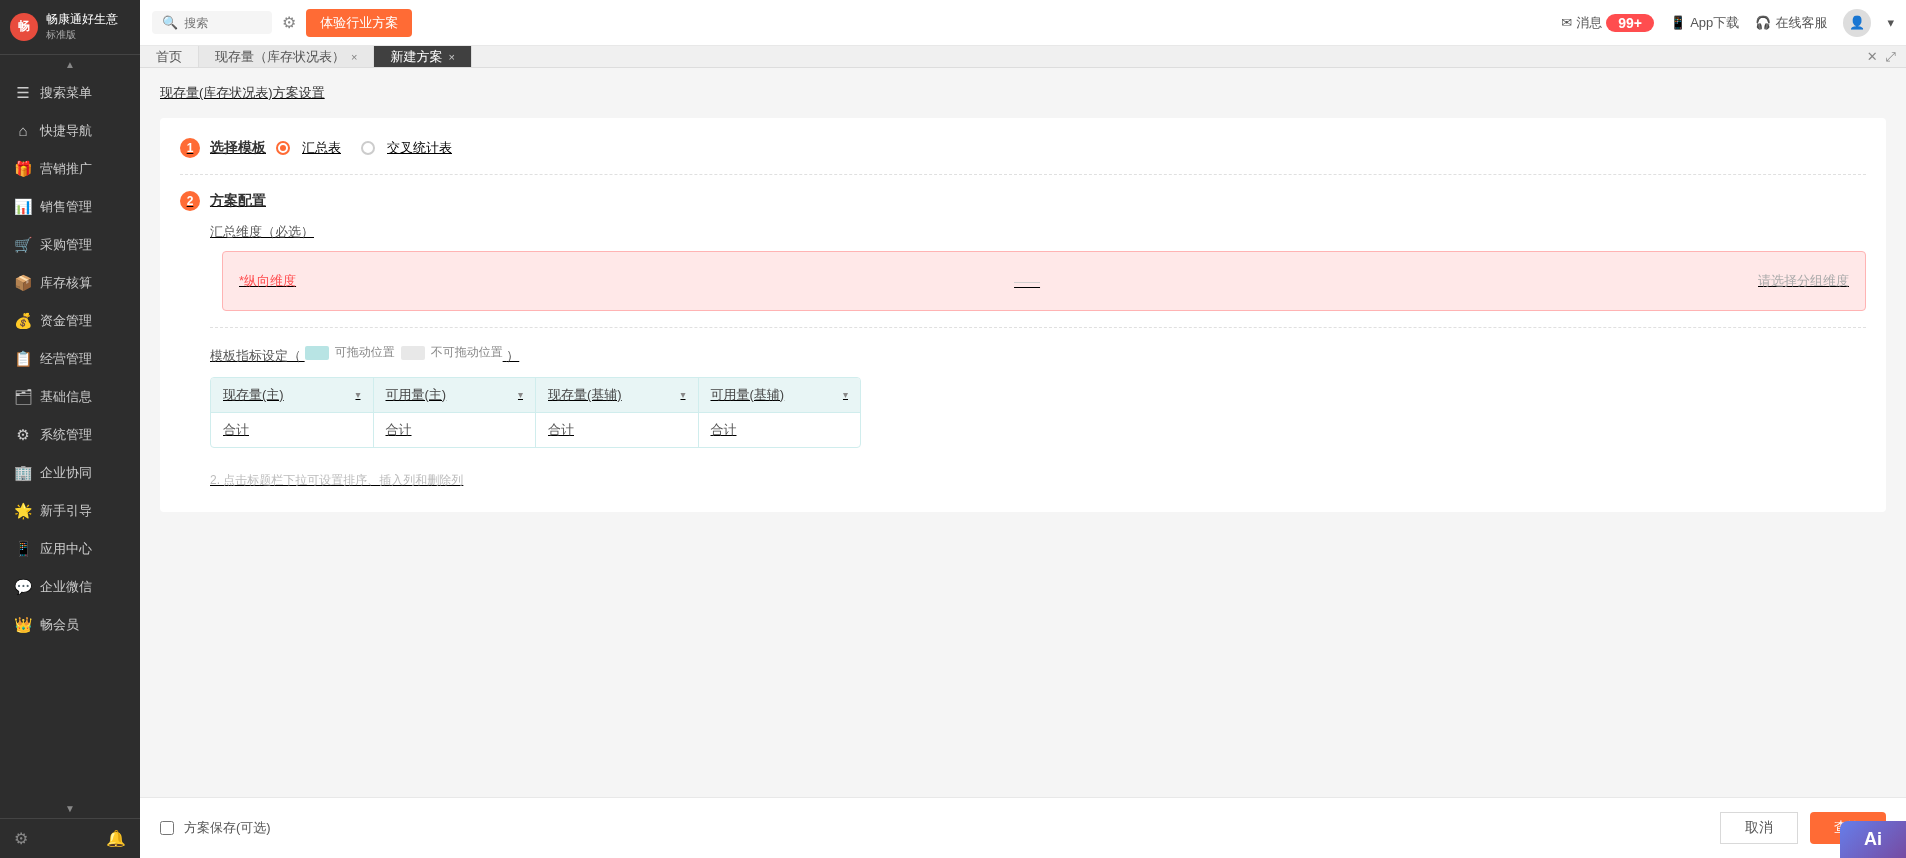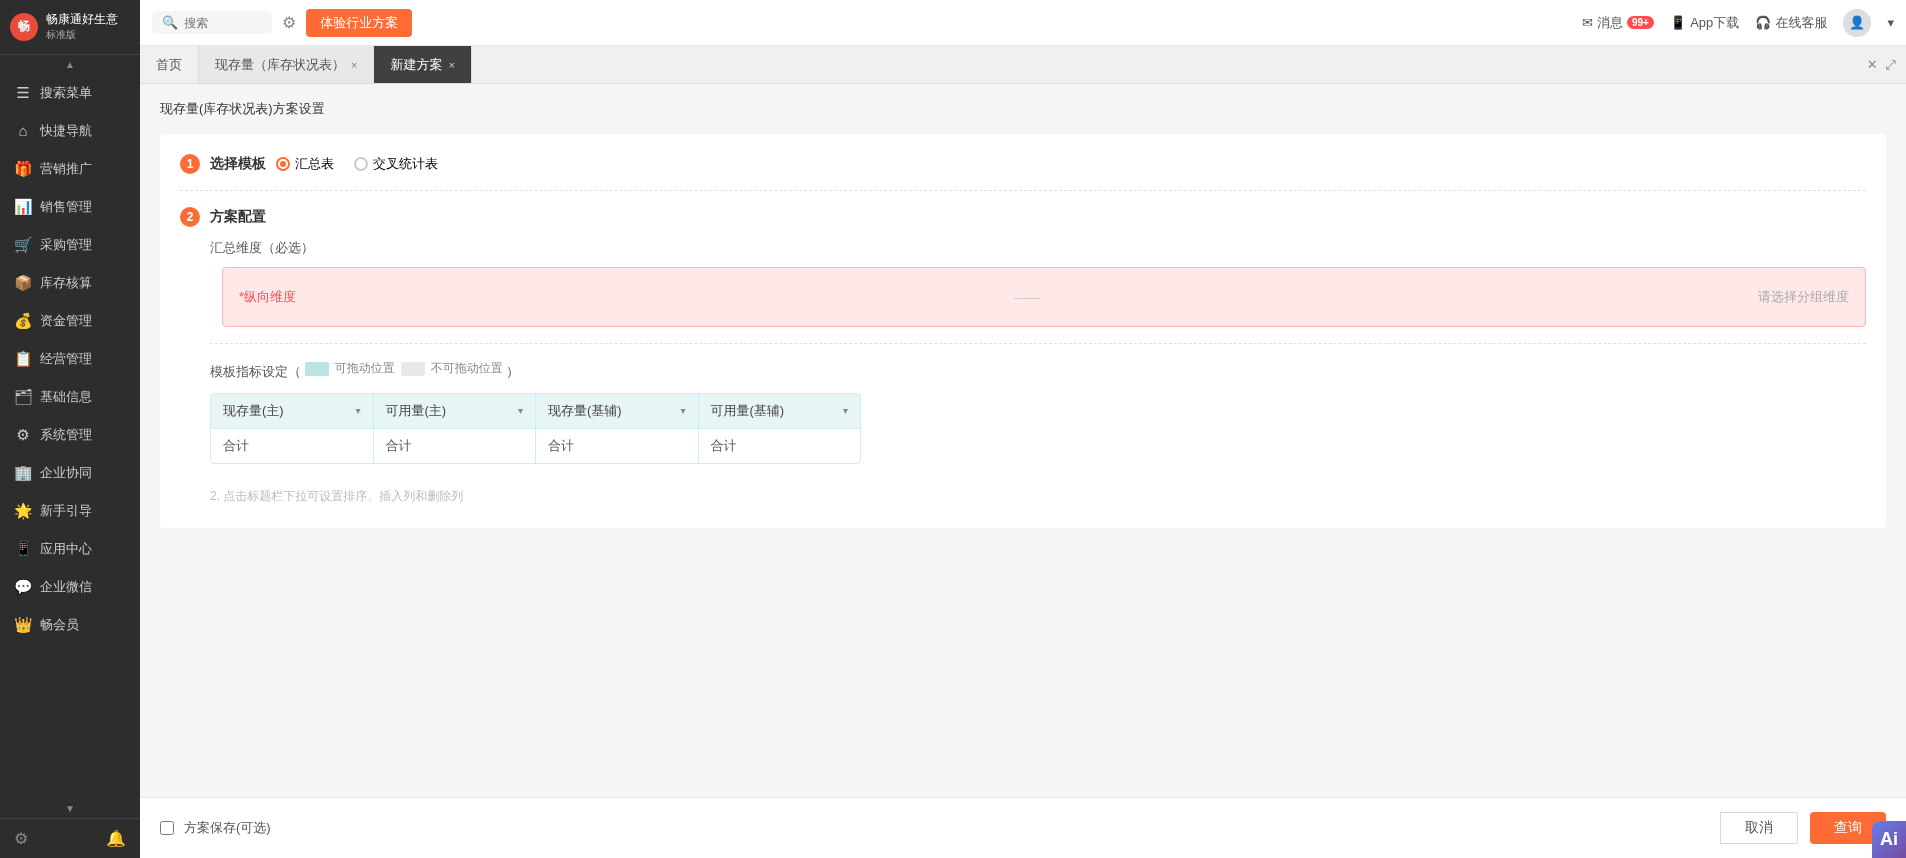--- a/index.html
+++ b/index.html
@@ -79,35 +79,35 @@
     }
     .topbar-right {
       margin-left: auto;
       display: flex; align-items: center; gap: 16px; color: #555;
     }
     .topbar-right-item {
       display: flex; align-items: center; gap: 4px; font-size: 13px; cursor: pointer;
     }
     .badge {
       background: #ff4d4f; color: white; border-radius: 10px;
-      padding: 1px 5px; font-size: 10px; font-weight: bold;
+      padding: 1px 12px; font-size: 14px; font-weight: bold;
     }
     .topbar-avatar {
       width: 28px; height: 28px; border-radius: 50%;
       background: #ddd; display: flex; align-items: center; justify-content: center;
     }
 
     
     .tabs-bar {
       background: #f0f0f0;
       display: flex; align-items: center;
       padding: 0 0 0 0;
       border-bottom: 1px solid #ddd;
       flex-shrink: 0;
-      height: 38px;
+      height: 22px;
     }
     .tab {
       display: flex; align-items: center; gap: 6px;
       padding: 0 16px; height: 100%; cursor: pointer;
       font-size: 13px; color: #555;
       border-right: 1px solid #ddd;
       background: #e8e8e8;
     }
     .tab.active {
       background: #404040; color: white;
@@ -121,20 +121,21 @@
       background: #f0f0f0;
     }
     .tabs-actions {
       margin-left: auto; display: flex; align-items: center; gap: 8px; padding-right: 10px;
     }
 
     
     .content {
       flex: 1; overflow-y: auto; padding: 16px 20px;
       background: #f5f5f5;
+      text-decoration: underline;
     }
     .page-title {
       font-size: 13px; color: #333; margin-bottom: 16px;
     }
 
     
     .section {
       background: #fff; border-radius: 4px; padding: 20px;
       margin-bottom: 0;
     }
@@ -144,21 +145,21 @@
     }
     .step-badge {
       width: 20px; height: 20px; border-radius: 50%;
       background: #ff6b35; color: white; font-size: 12px; font-weight: bold;
       display: flex; align-items: center; justify-content: center;
       flex-shrink: 0;
     }
     .step-title { font-size: 14px; font-weight: bold; color: #333; }
 
     .radio-group { display: flex; align-items: center; gap: 20px; }
-    .radio-item { display: flex; align-items: center; gap: 5px; cursor: pointer; font-size: 13px; }
+    .radio-item { display: flex; align-items: center; gap: 12px; cursor: pointer; font-size: 13px; }
     .radio-circle {
       width: 14px; height: 14px; border-radius: 50%; border: 2px solid #ccc;
       display: flex; align-items: center; justify-content: center;
     }
     .radio-circle.active { border-color: #ff6b35; }
     .radio-circle.active::after {
       content: ''; width: 6px; height: 6px; border-radius: 50%; background: #ff6b35;
     }
 
     .divider { border: none; border-top: 1px dashed #e0e0e0; margin: 16px 0; }
@@ -215,21 +216,21 @@
     }
     .btn-confirm {
       background: #ff6b35; color: white; border: none;
       padding: 6px 24px; border-radius: 4px; cursor: pointer; font-size: 14px;
     }
 
     
     .ai-float {
       position: fixed; bottom: 0; right: 0;
       background: linear-gradient(135deg, #667eea, #764ba2);
-      color: white; padding: 8px 8px; font-size: 18px; font-weight: bold;
+      color: white; padding: 8px 24px; font-size: 18px; font-weight: bold;
       border-radius: 8px 0 0 0; cursor: pointer;
     }
 
     .gear-icon { cursor: pointer; font-size: 16px; color: #888; }
   </style>
 </head>
 <body>
 
 <div class="sidebar">
   <div class="sidebar-logo">

